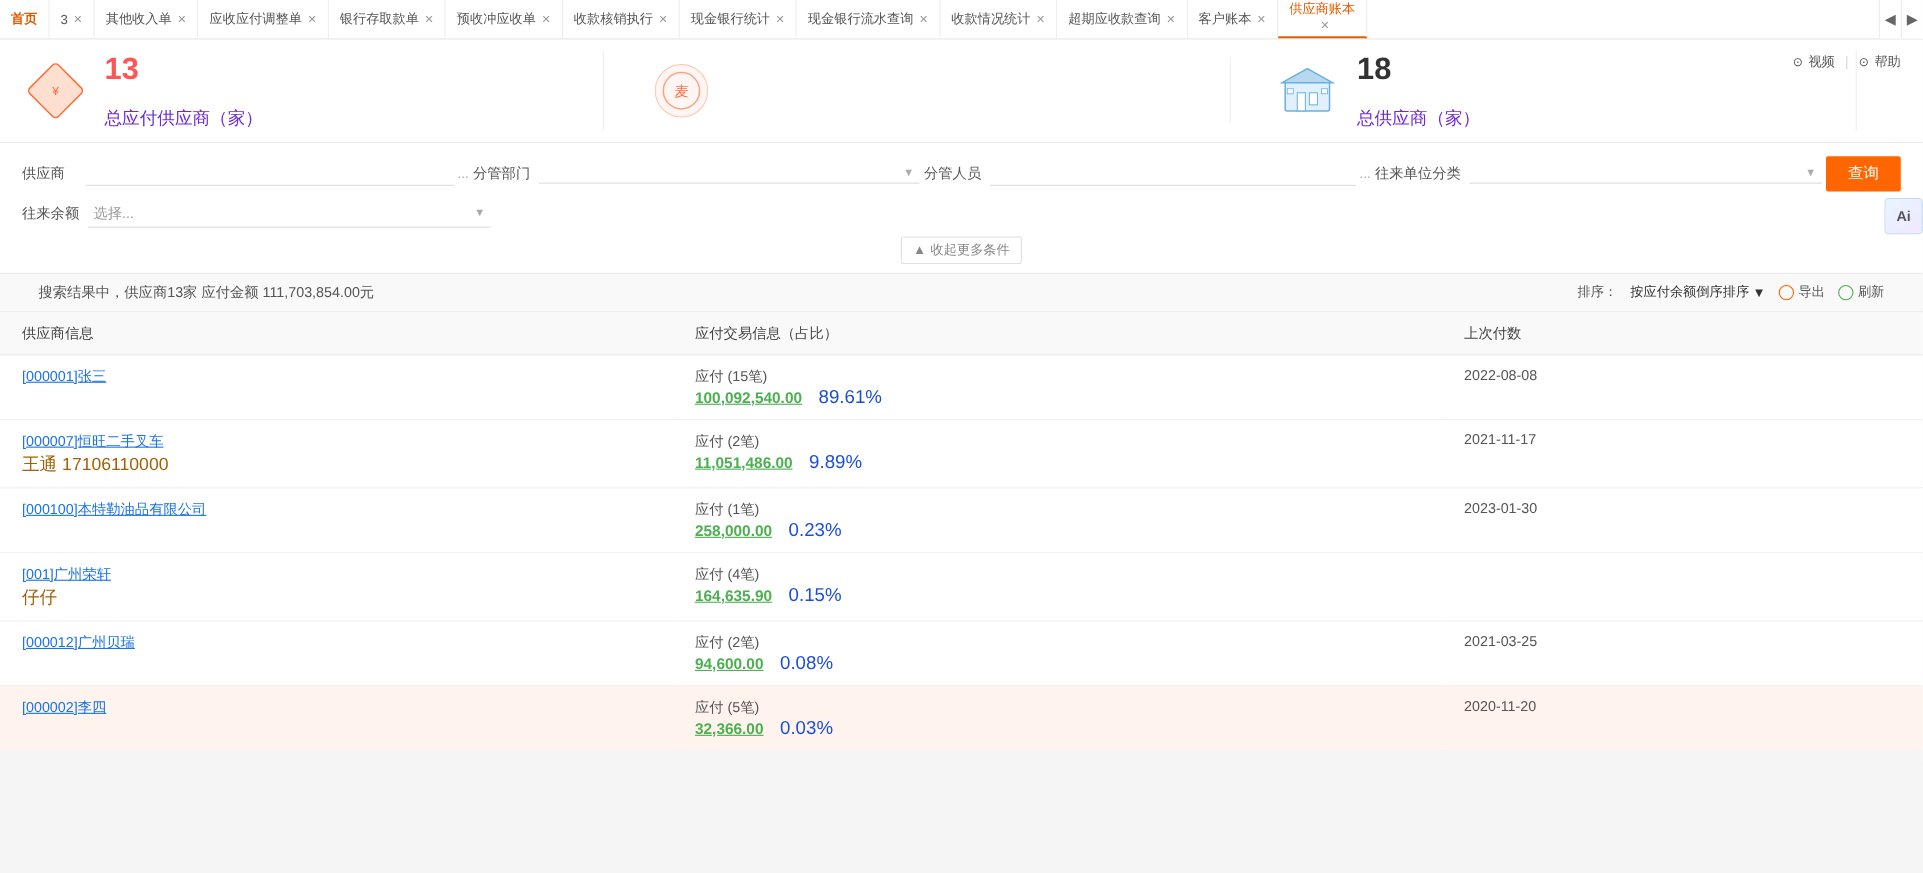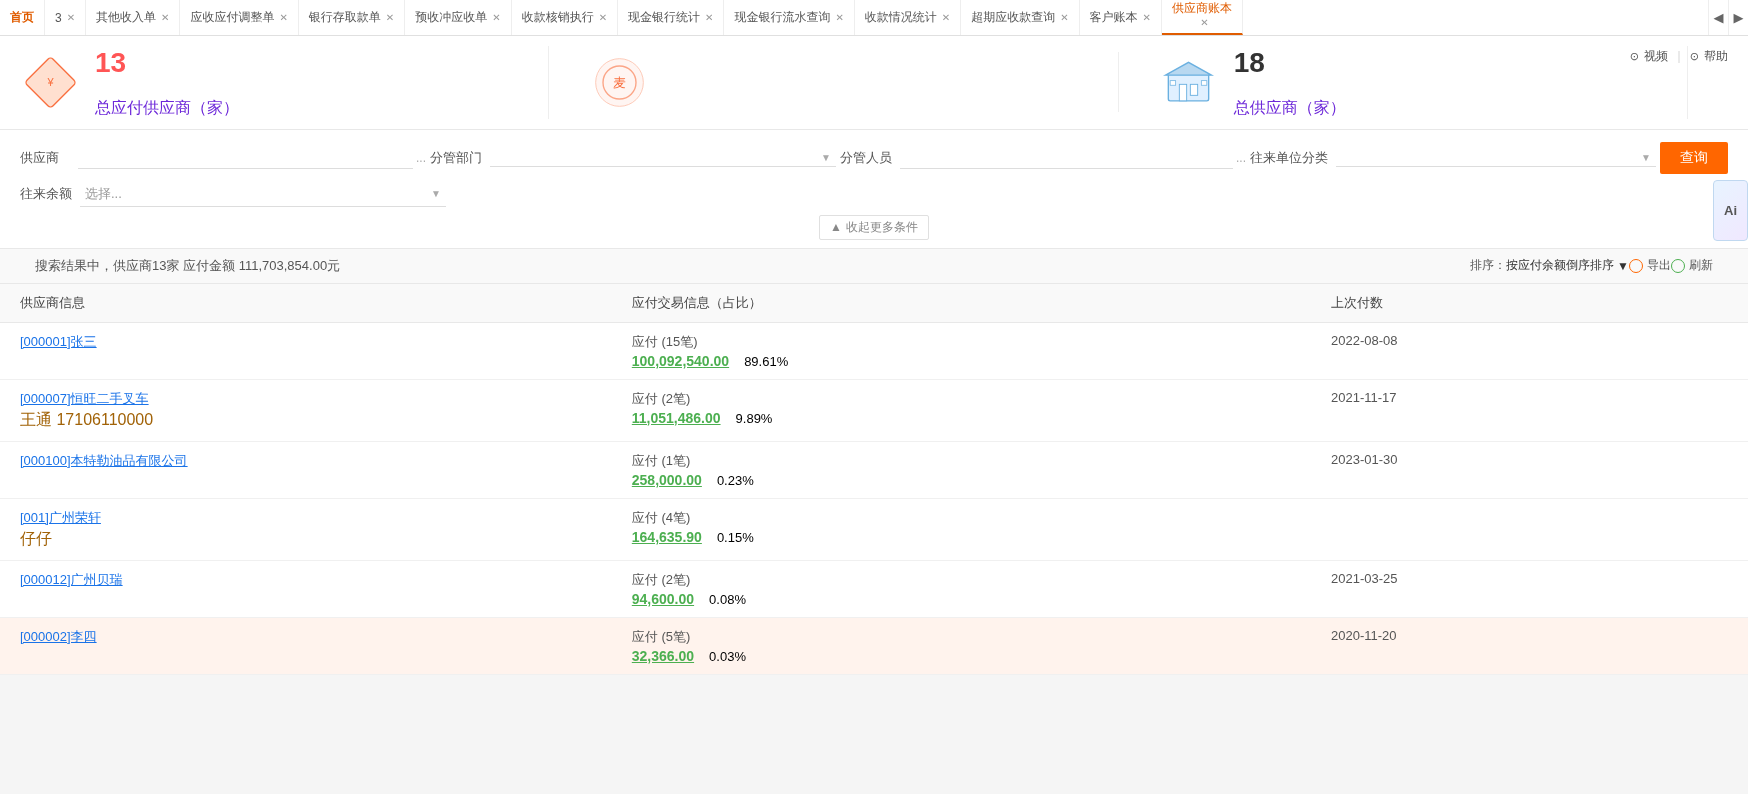--- a/index.html
+++ b/index.html
@@ -183,20 +183,21 @@
       justify-content: space-between;
       background: #f9f9f9;
       padding: 8px 35px;
       font-size: 13px;
       color: #555;
       border-bottom: 1px solid #e8e8e8;
     }
     .result-right {
       display: flex;
       align-items: flex-start;
+      gap: 12px;
       font-size: 12px;
       color: #555;
     }
     .sort-label { color: #555; }
     .sort-select {
       display: flex;
       align-items: center;
       gap: 3px;
       cursor: pointer;
       color: #333;
@@ -262,36 +263,36 @@
     .payable-label { color: #555; font-size: 13px; }
     .payable-count { color: #555; font-size: 13px; }
     .payable-amount {
       color: #4caf50;
       font-size: 14px;
       font-weight: bold;
       text-decoration: underline;
       cursor: pointer;
       margin-top: 2px;
     }
-    .payable-percent { color: #000000; font-size: 13px; margin-left: 15px; }
+    .payable-percent { color: #1d4ed8; font-size: 17px; margin-left: 15px; }
     .payable-row { display: flex; align-items: baseline; gap: 0; }
     .date-text { color: #555; font-size: 13px; }
 
     
     ::-webkit-scrollbar { width: 6px; height: 6px; }
     ::-webkit-scrollbar-track { background: #f1f1f1; }
     ::-webkit-scrollbar-thumb { background: #ccc; border-radius: 3px; }
     .ai-panel {
       position: fixed;
       right: 0;
       top: 180px;
       background: linear-gradient(135deg, #e8f4ff, #f0e8ff);
       border: 1px solid #c0d8f0;
       border-radius: 4px;
-      padding: 22px 10px;
+      padding: 8px 10px;
       font-size: 13px;
       color: #555;
       cursor: pointer;
       font-weight: bold;
     }
   </style>
 </head>
 <body>
 
 <div class="top-nav">

